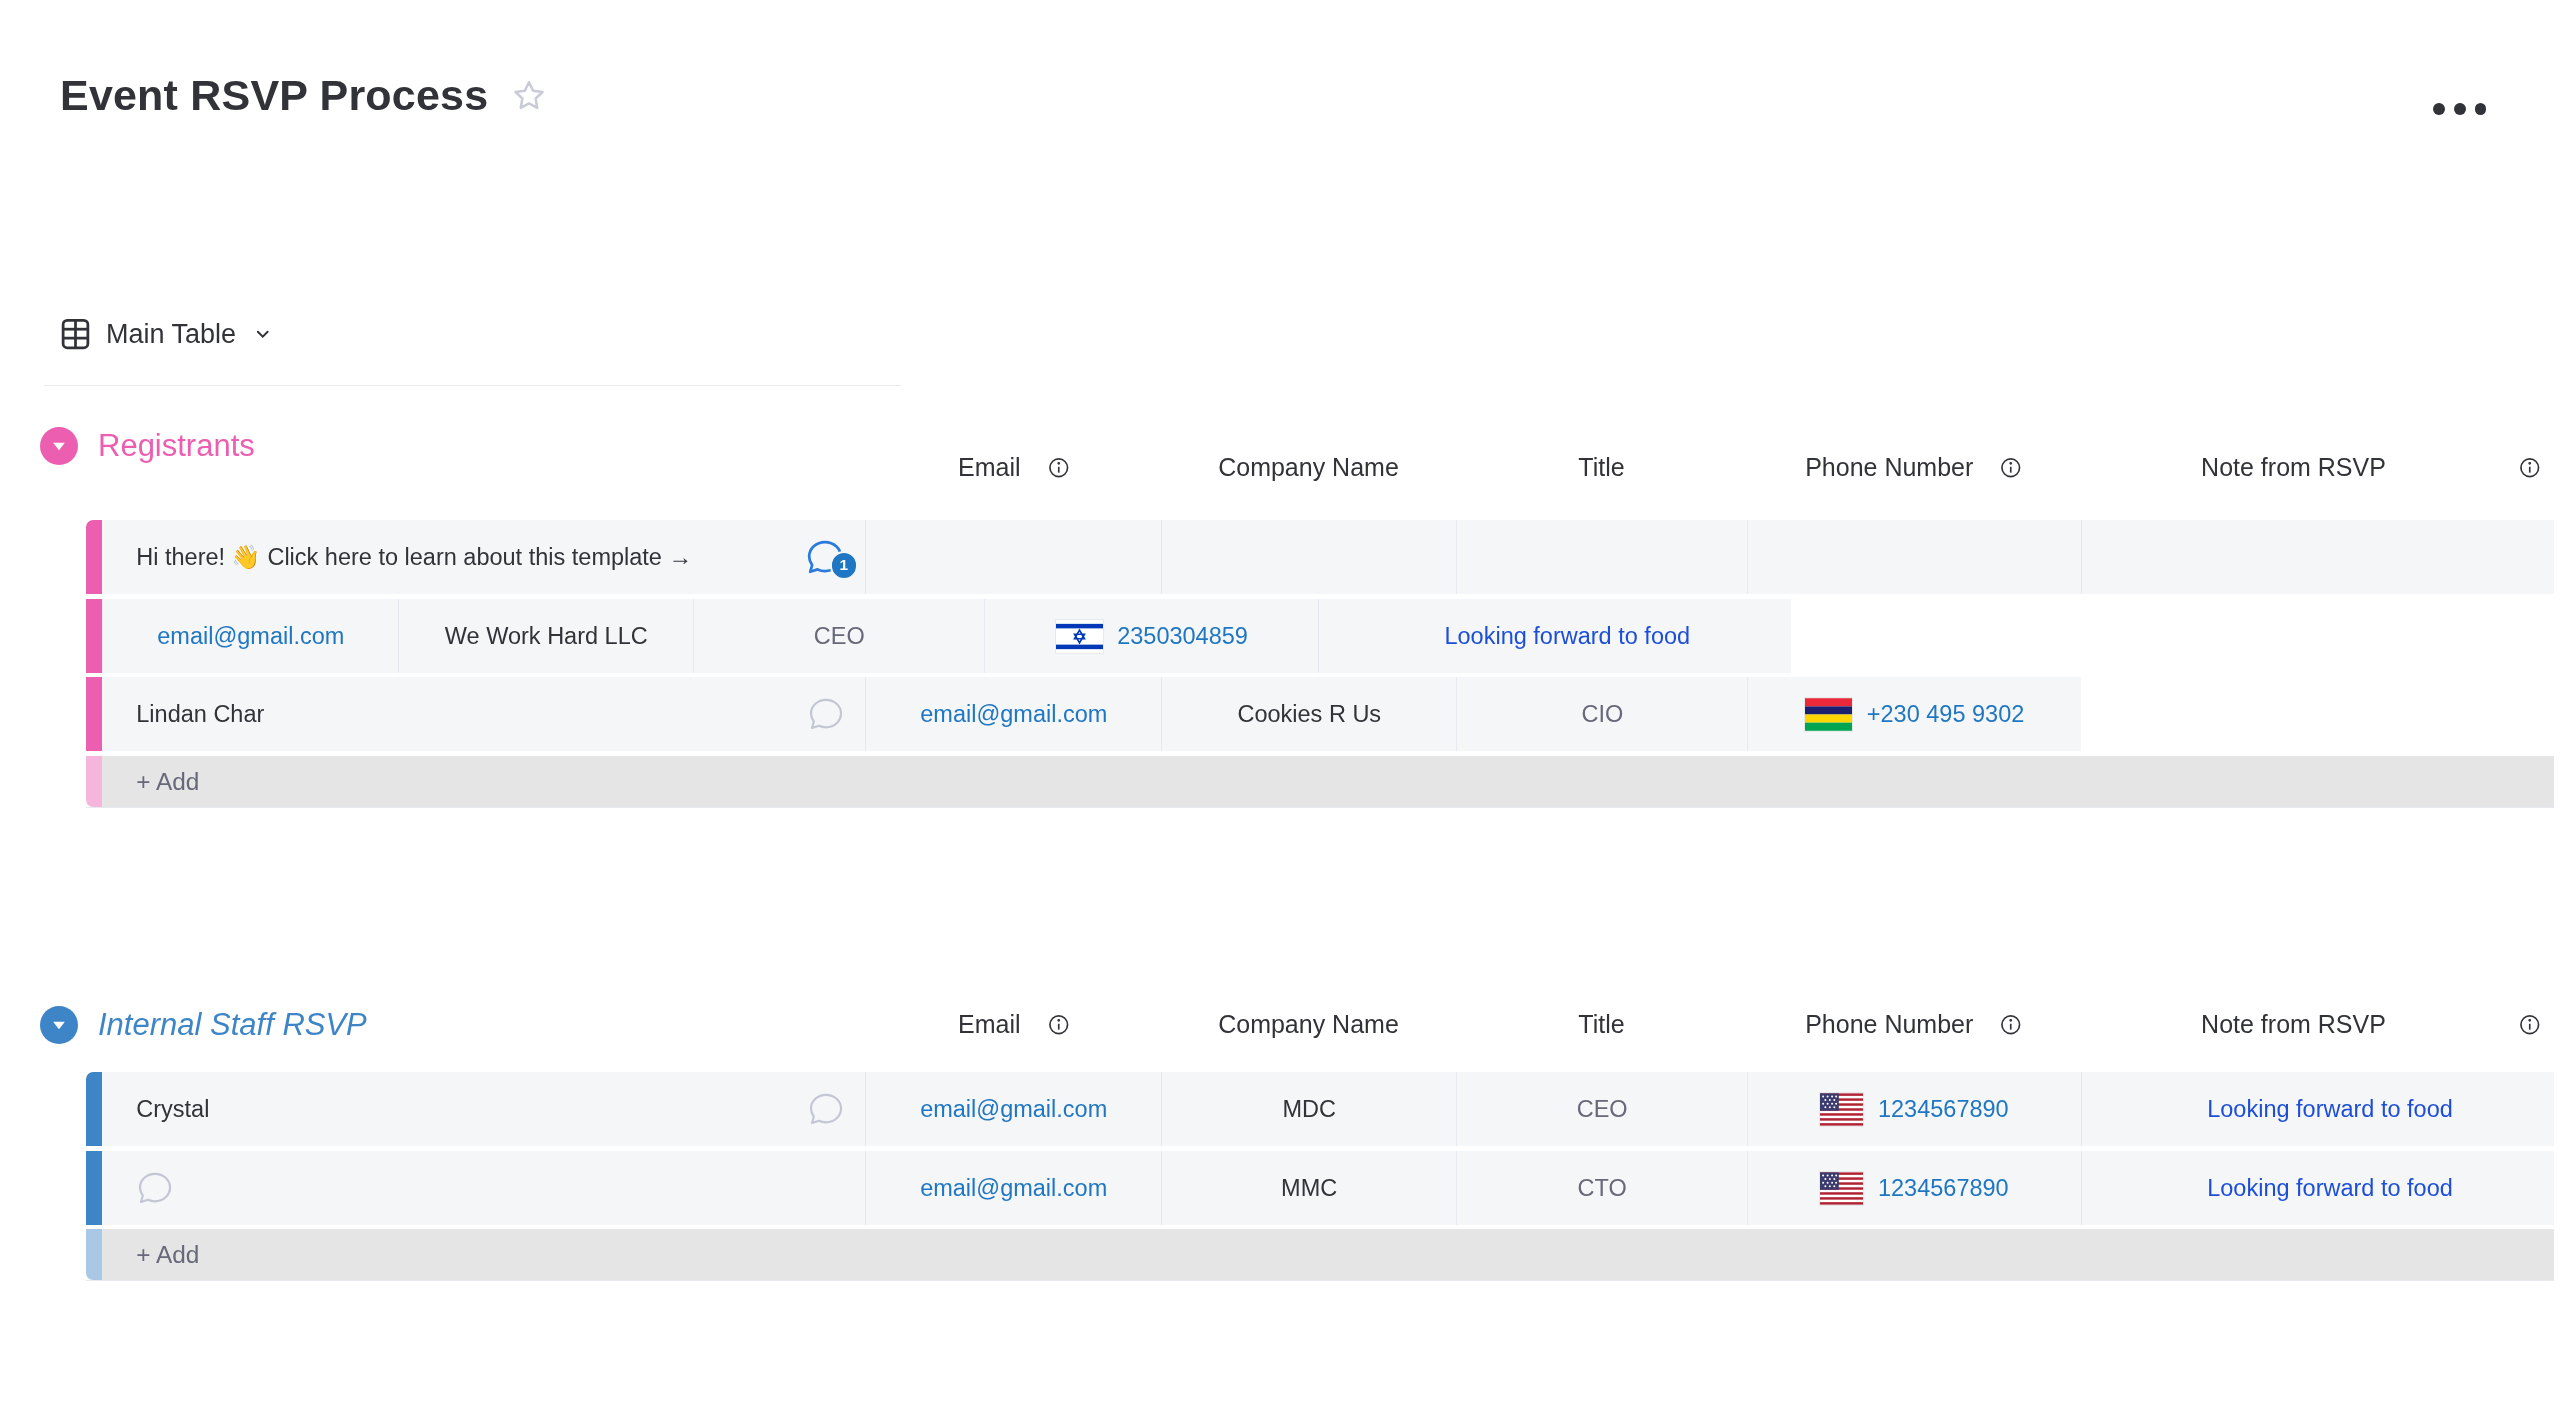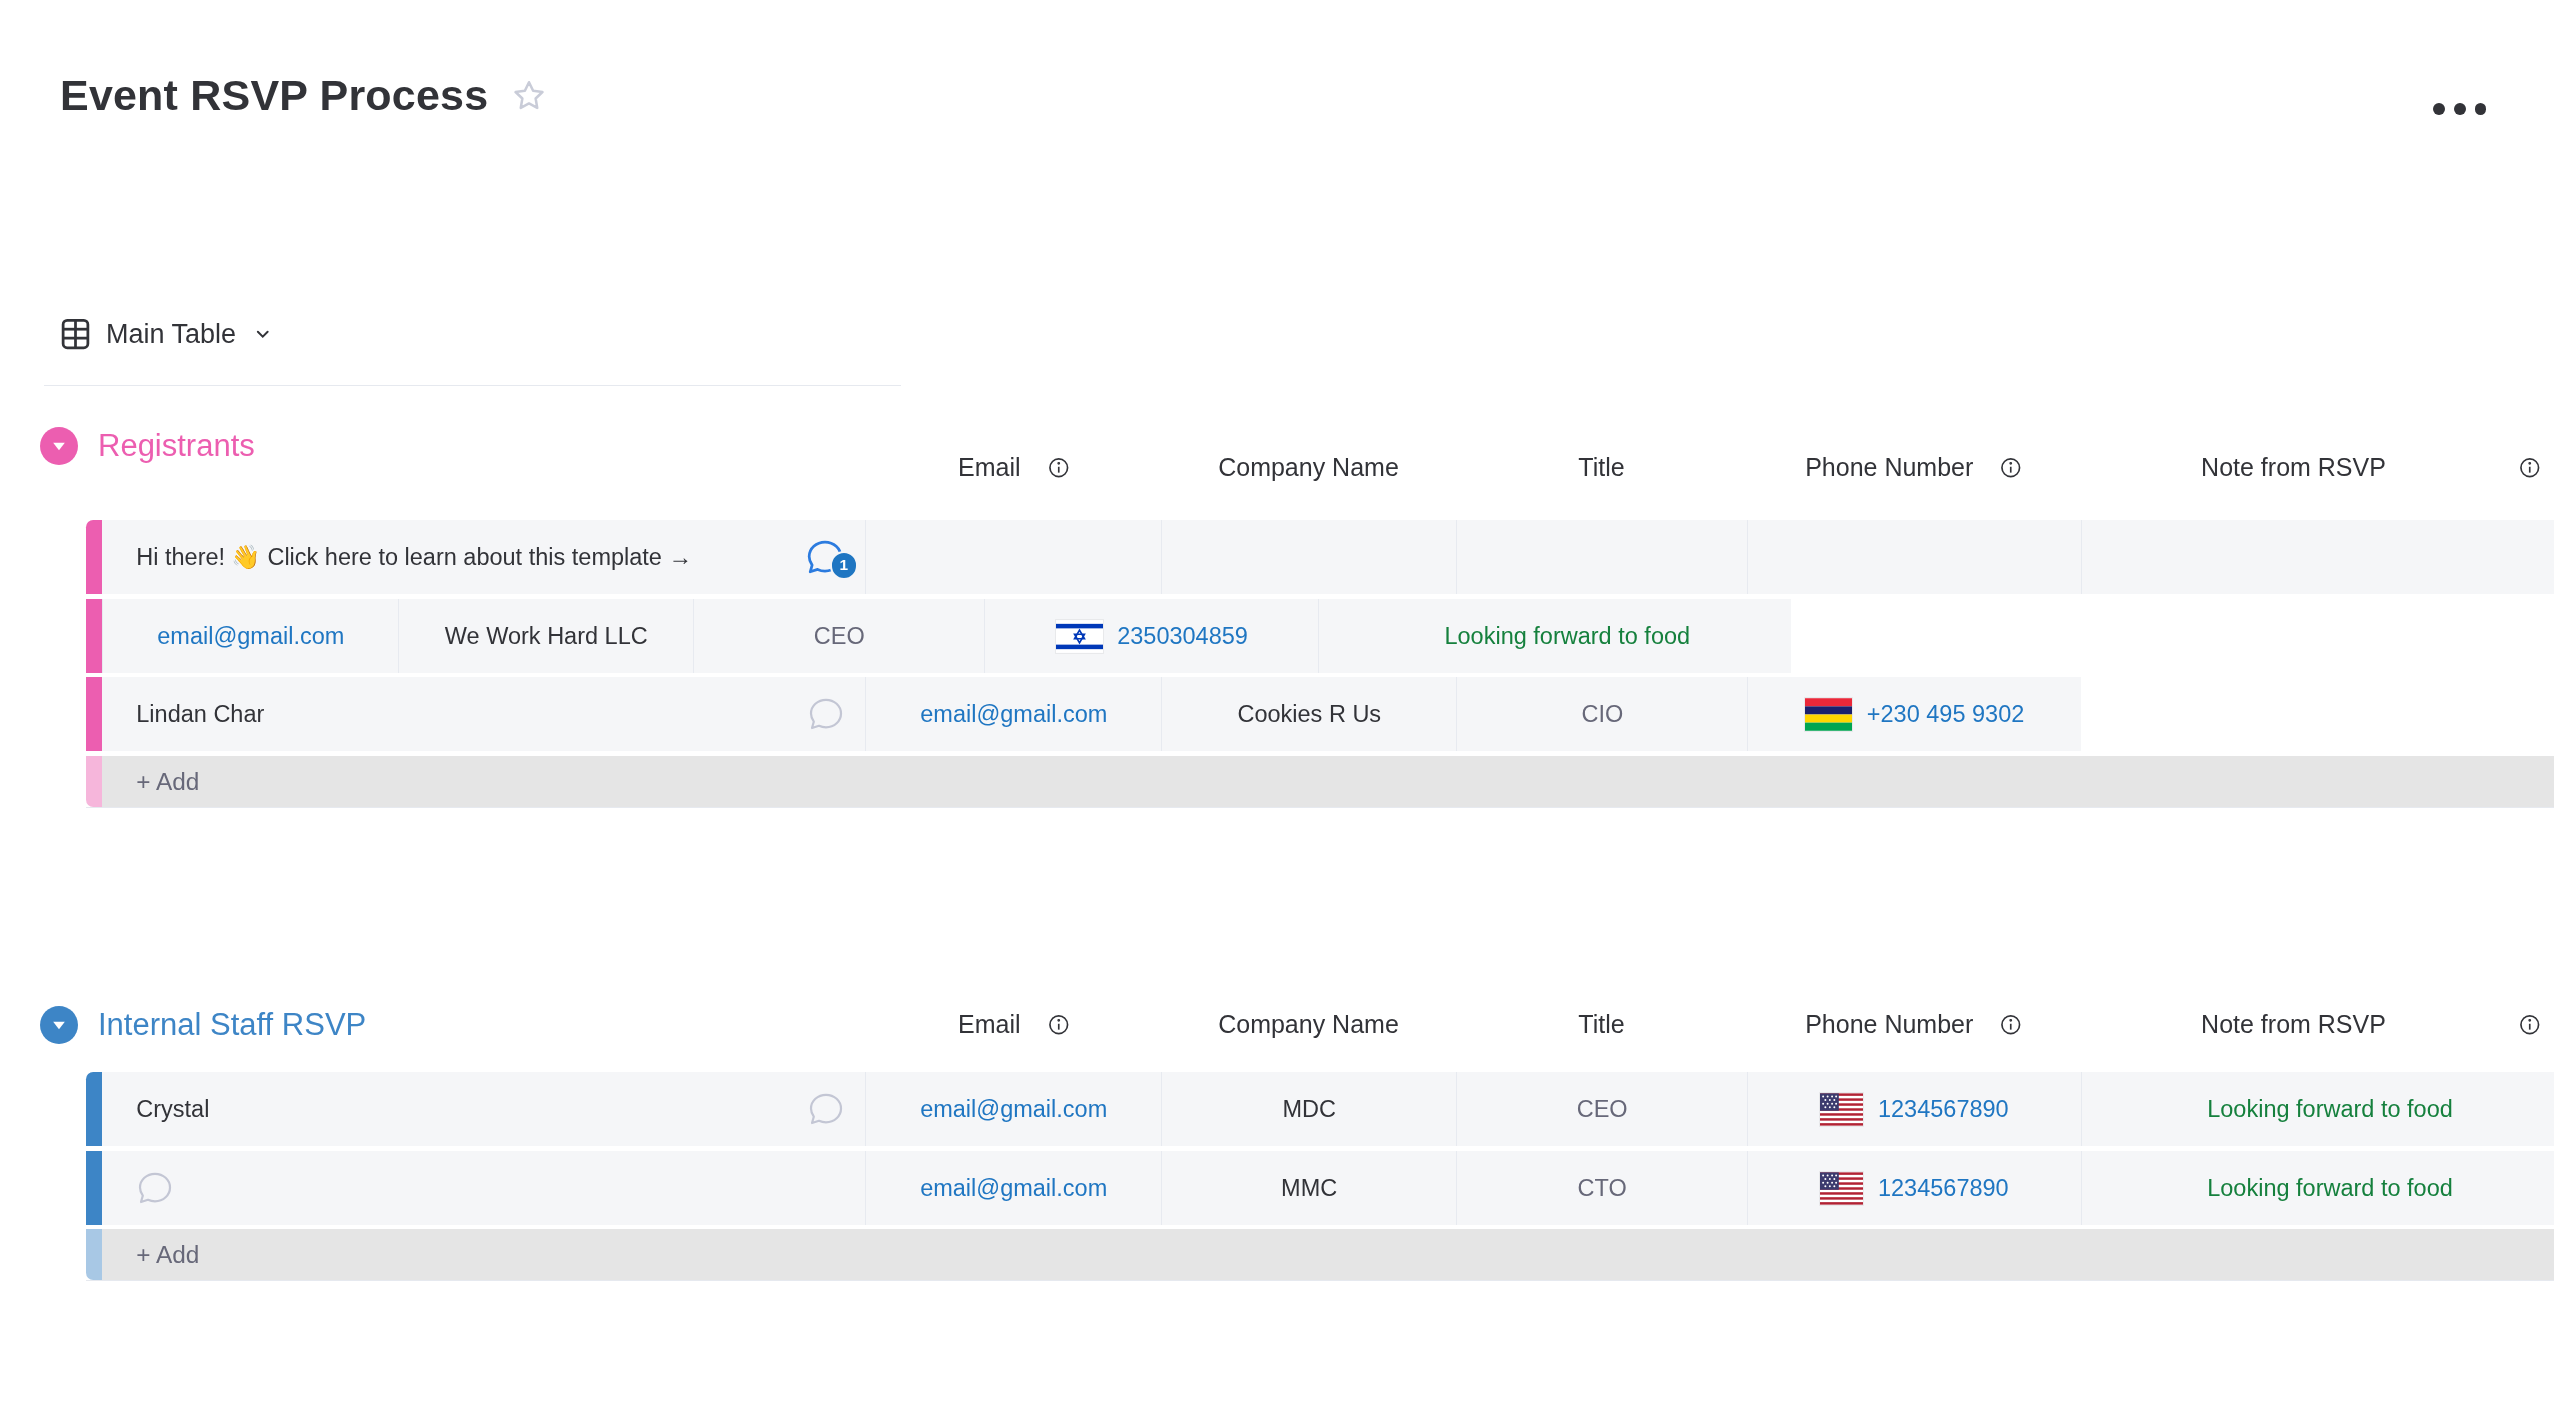--- a/index.html
+++ b/index.html
@@ -53,21 +53,21 @@
   .cell{
     background:#f5f6f8;display:flex;align-items:center;justify-content:center;
     font-size:23.5px;color:#323338;box-sizing:border-box;border-left:1.8px solid #e7eaf0;
   }
   .cell.first{border-left:none;}
   .col-name{width:763px;justify-content:flex-start;padding-left:34px;}
   .col-email{width:296px;}
   .col-company{width:295px;}
   .col-title{width:291px;color:#676879;}
   .col-phone{width:334px;gap:14.5px;}
-  .col-note{width:473px;color:#15803d;padding-left:24px;}
+  .col-note{width:473px;color:#1d4ed8;padding-left:24px;}
   .link-text{color:#1f76c2;cursor:pointer;}
   .name-text{flex:1;}
   .bubble{margin-right:20px;position:relative;cursor:pointer;flex:none;display:flex;}
   .bubble svg{display:block;}
   .bubble-badge{
     position:absolute;right:-12.7px;bottom:-3.6px;width:24.4px;height:24.4px;border-radius:50%;
     background:#1f76c2;border:2.7px solid #f5f6f8;color:#fff;font-size:15.4px;font-weight:700;
     display:flex;align-items:center;justify-content:center;
   }
   .add-row{
@@ -231,21 +231,21 @@
     </span>
     <span class="link-text">+230 495 9302</span>
   </div>
 </div>
 
 <div class="add-row g-pink" style="top:756px;">
   <div class="color-bar bar-bottom"></div>
   <div class="add-label">+ Add</div>
 </div>
 
-<div class="group-header g-blue" style="left:40px;top:1003px;">
+<div class="group-header g-blue" style="left:40px;top:1003px;font-style:italic;">
   <span class="collapse-circle">
     <svg width="20" height="20" viewBox="0 0 24 24">
         <polygon points="5,8 19,8 12,17" fill="#ffffff"></polygon>
       </svg>
   </span>
   <span class="group-name">Internal Staff RSVP</span>
 </div>
 
 <div class="col-head" style="left:866px;top:1003px;width:296px;">
   <span>Email</span>

